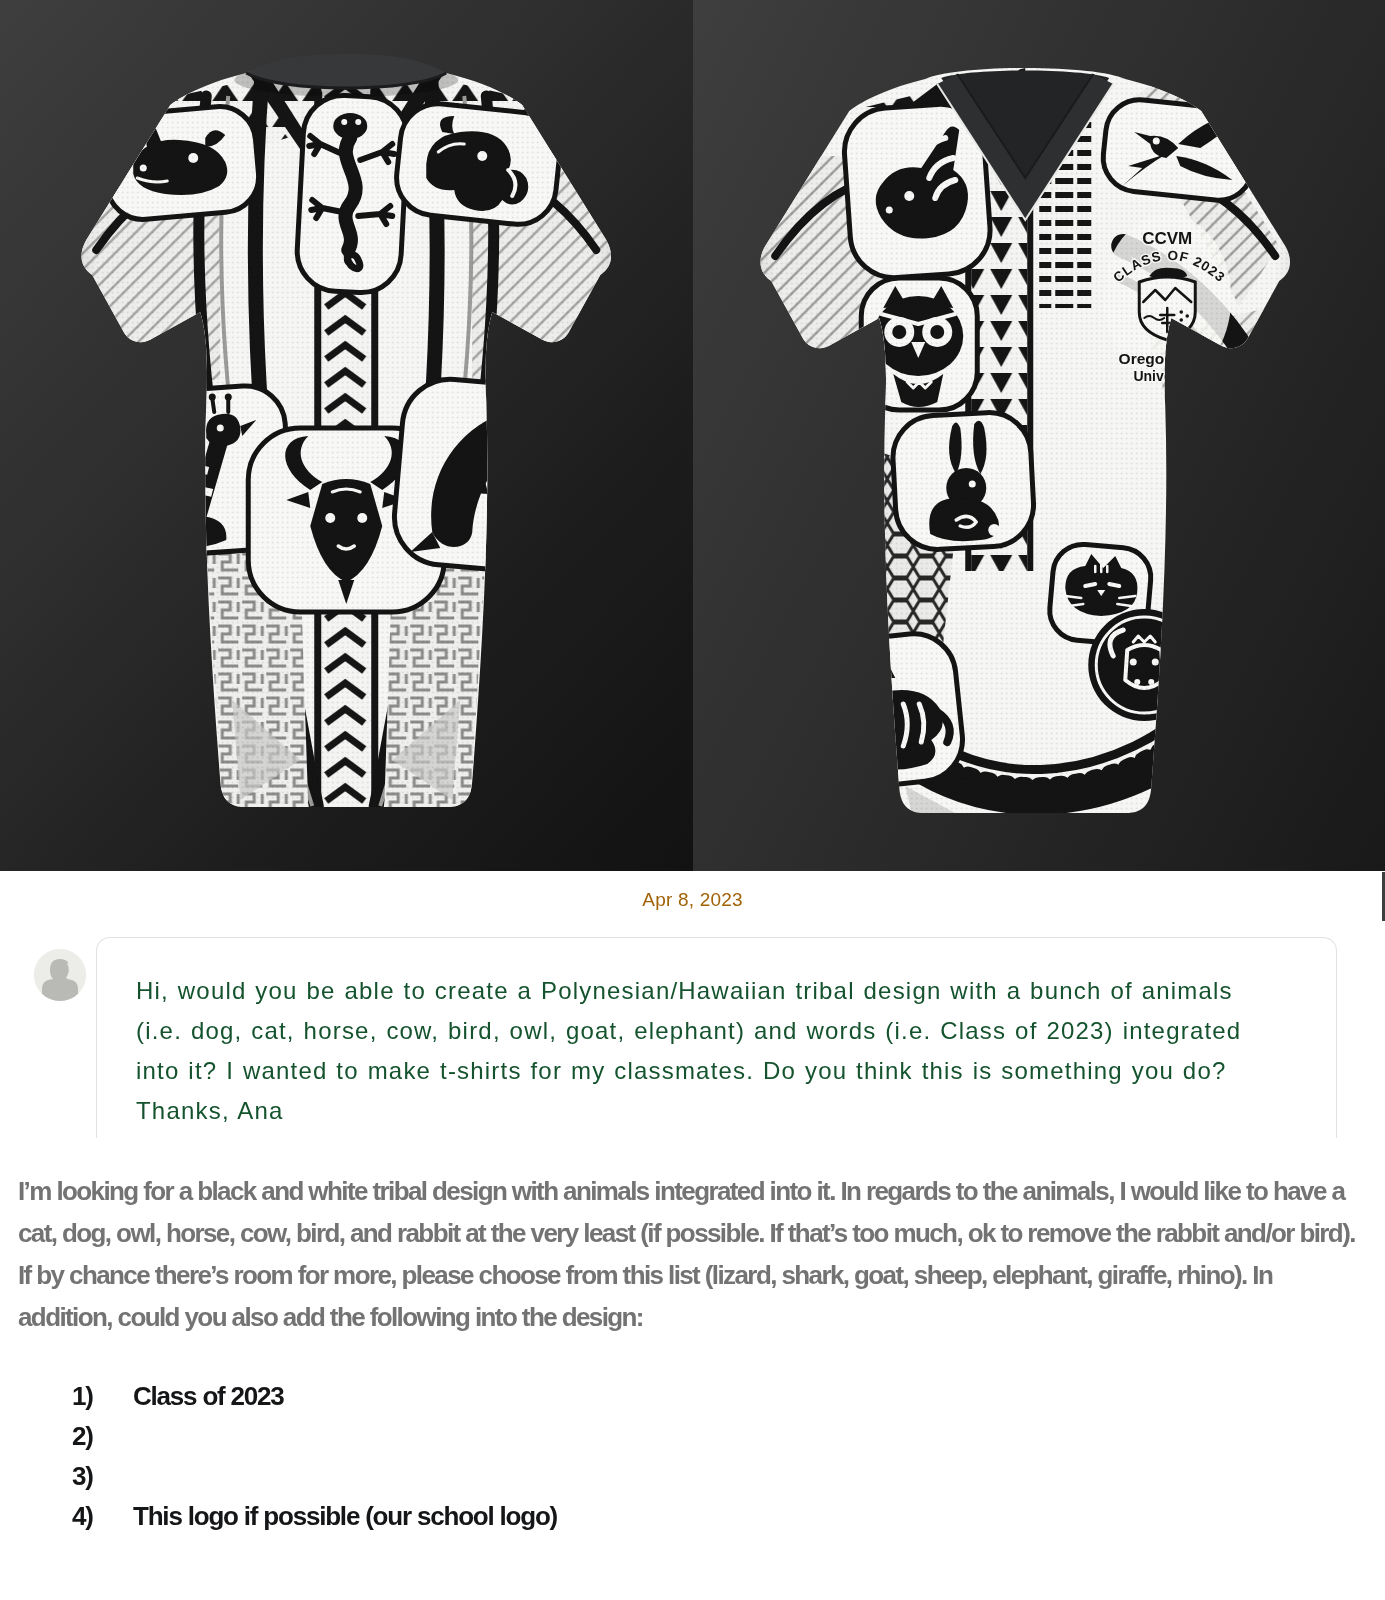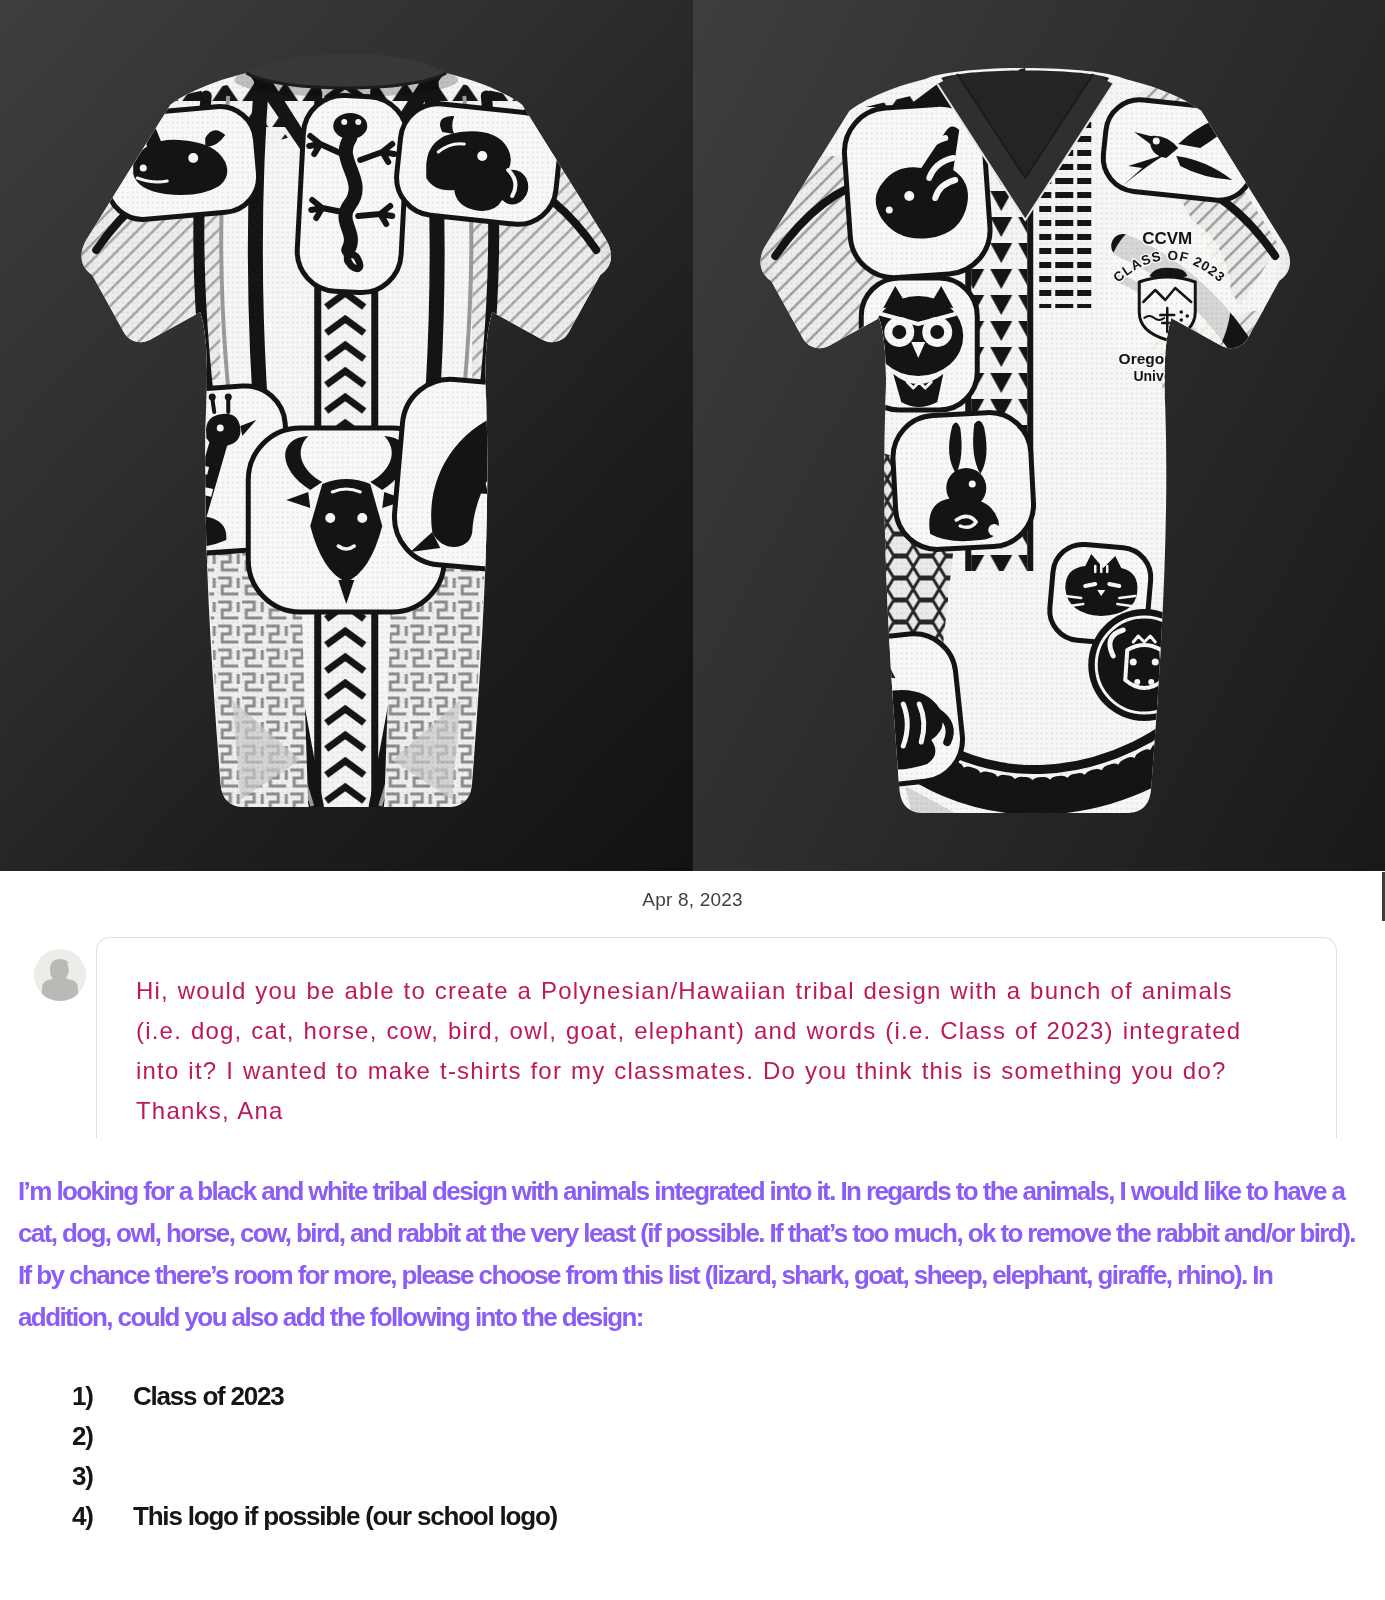--- a/index.html
+++ b/index.html
@@ -14,40 +14,40 @@
   .panel.left {background:linear-gradient(133deg,#3e3e3e 0%,#2e2e2e 38%,#1d1d1d 70%,#121212 100%);}
   .panel.right{background:linear-gradient(118deg,#3e3e3e 0%,#2a2a2a 55%,#191919 100%);}
   .ink{fill:#141414;}
   .wht{fill:#f8f8f6;}
   .oline{fill:none;stroke:#141414;stroke-linecap:round;stroke-linejoin:round;}
   .wline{fill:none;stroke:#f8f8f6;stroke-linecap:round;stroke-linejoin:round;}
   .badge{fill:#f8f8f6;stroke:#141414;stroke-width:5;}
   
   .date{
     position:absolute;top:889px;left:0;width:1385px;text-align:center;
-    font-size:19px;color:#404040;letter-spacing:.2px;
+    font-size:19px;color:#a16207;letter-spacing:.2px;
   }
   .avatar{
     position:absolute;left:34px;top:949px;width:52px;height:52px;border-radius:50%;
     background:#ecece8;overflow:hidden;
   }
   .avatar svg{display:block;}
   .bubble{
     position:absolute;left:96px;top:937px;width:1241px;height:201px;box-sizing:border-box;
     background:#ffffff;border:1px solid #e2e2e0;border-bottom:none;
     border-radius:14px 14px 0 0;padding:33px 58px 0 39px;overflow:hidden;
   }
   .bubble p{
-    margin:0;font-size:24px;line-height:40px;color:#be185d;
+    margin:0;font-size:24px;line-height:40px;color:#14532d;
     letter-spacing:1.2px;word-spacing:1px;
   }
   
   .para{
     position:absolute;left:18px;top:1146px;width:1352px;
-    font-weight:bold;font-size:26px;line-height:42px;color:#8b5cf6;letter-spacing:-1.6px;margin-top:24px;
+    font-weight:bold;font-size:26px;line-height:42px;color:#737373;letter-spacing:-1.6px;margin-top:24px;
   }
   .req-list{
     position:absolute;left:72px;top:1383px;width:1290px;
     list-style:none;margin:0;padding:0;
     font-weight:bold;font-size:26px;color:#151618;letter-spacing:-1.2px;
   }
   .req-list li{display:flex;line-height:27px;margin-bottom:13px;}
   .req-list .num{width:61px;flex:0 0 61px;}
   .scroll-thumb{
     position:absolute;right:0;top:872px;width:3px;height:49px;background:#3f3f3f;

